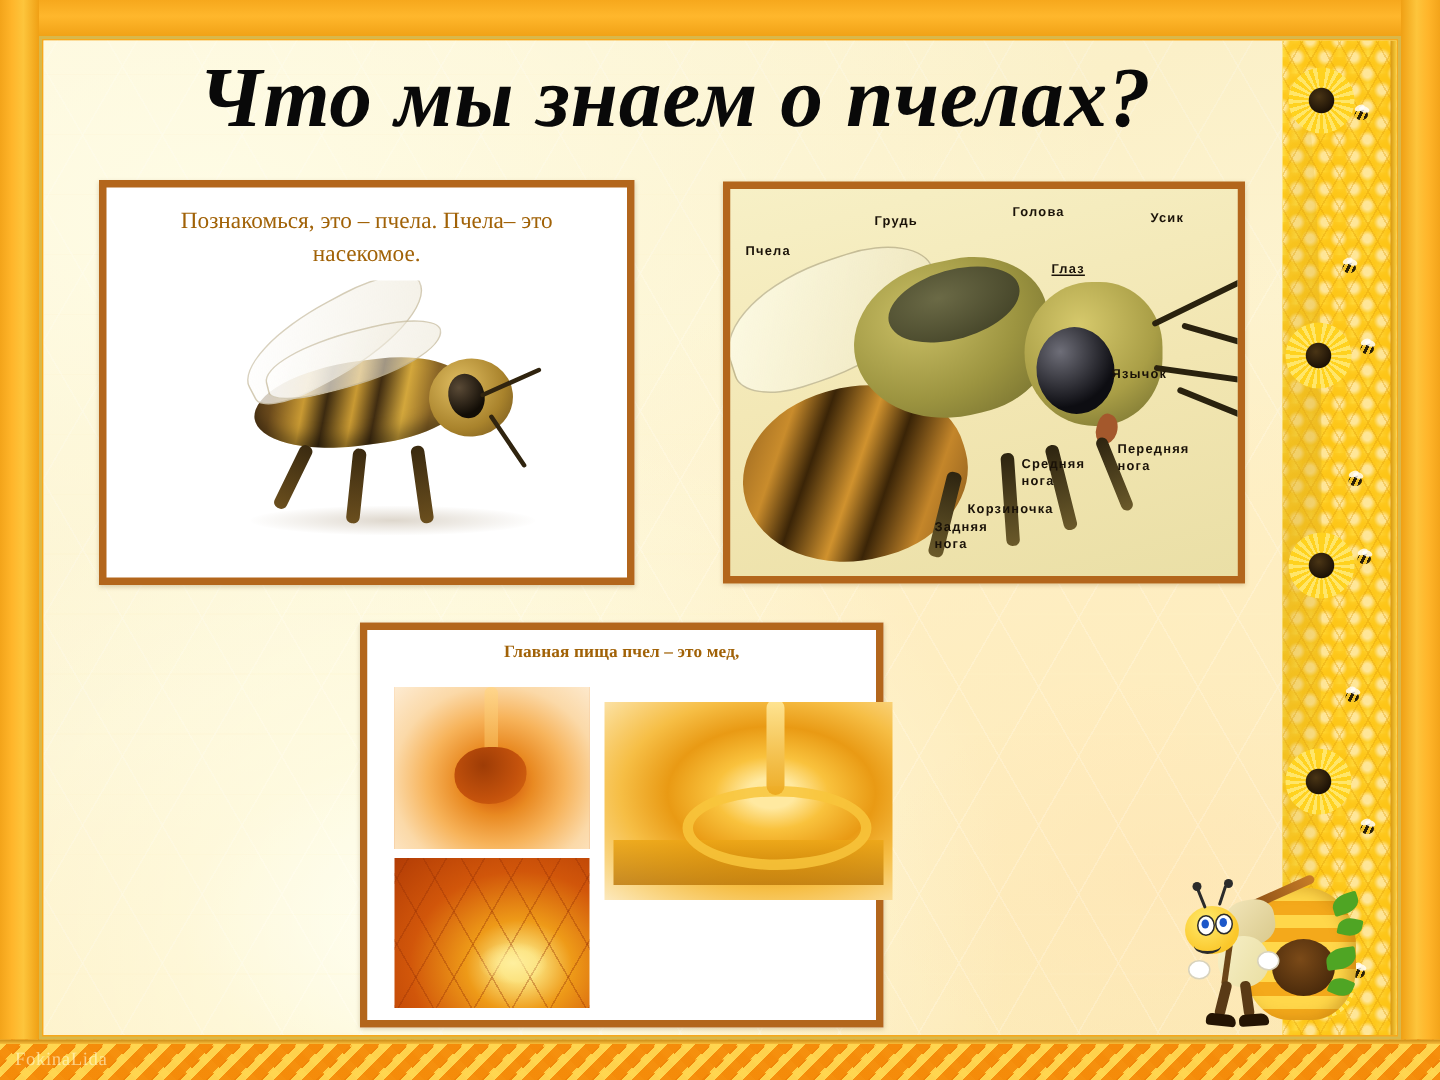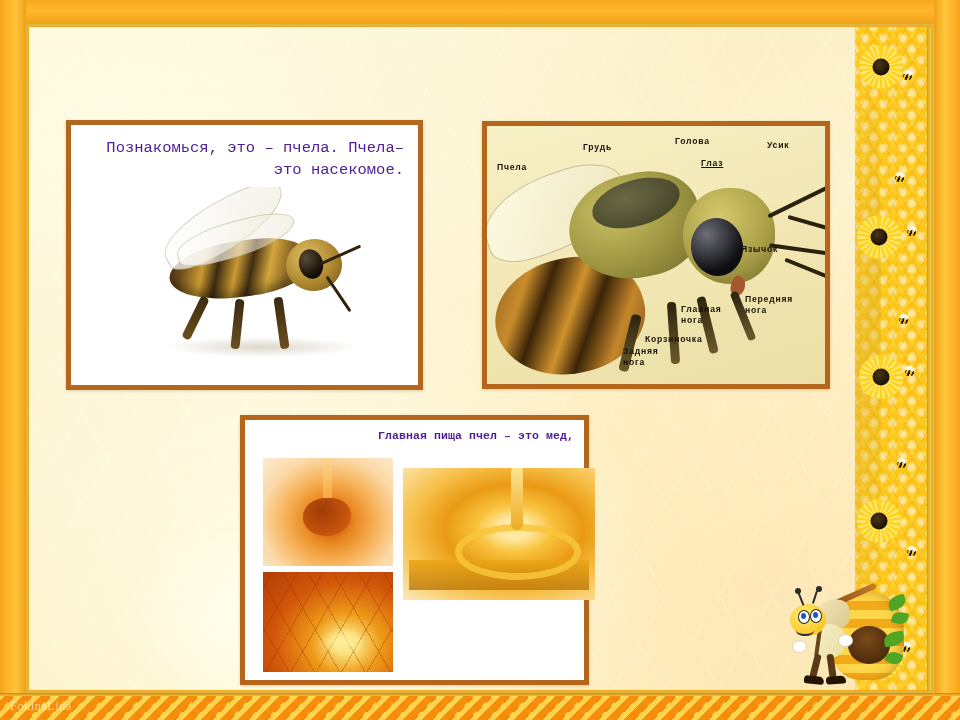--- a/index.html
+++ b/index.html
@@ -111,21 +111,21 @@
 
   
   .card{position:absolute;background:#fff;border:5px solid #B3661C;box-sizing:border-box;
      box-shadow:0 1px 3px rgba(120,80,20,.25);}
   .card-bee{left:66px;top:120px;width:357px;height:270px;}
   .card-anat{left:482px;top:121px;width:348px;height:268px;border-color:#B3661C;
      background:#F3EBBF;}
   .card-honey{left:240px;top:415px;width:349px;height:270px;}
 
   
-  .cap{font-family:Liberation Mono, monospace;color:#4c1d95;text-align:right;}
+  .cap{font-family:Liberation Serif, serif;color:#a16207;text-align:center;}
   .cap-bee{position:absolute;left:14px;top:12px;right:14px;font-size:15.5px;line-height:1.42;}
   .cap-honey{position:absolute;left:10px;top:9px;right:10px;font-size:11.5px;
      font-weight:bold;letter-spacing:.1px;}
 
   
   .bee-photo{position:absolute;left:0;top:62px;width:100%;height:200px;overflow:hidden;}
   .beeA{position:absolute;left:98px;top:54px;width:140px;height:56px;
      border-radius:58% 42% 48% 52%;
      background:linear-gradient(108deg,#4a3214 0%,#6b4a1c 12%,#C99A33 26%,#3c2a10 36%,
         #C99A33 48%,#402c11 58%,#D3A73C 70%,#8a6526 82%,#A8873A 100%);
@@ -350,20 +350,21 @@
           <div class="wgr"></div>
         </div>
         <div class="sbee" style="left: 44px; top: 616px;">
           <div class="bd"></div>
           <div class="wgl"></div>
           <div class="wgr"></div>
         </div>
       </div>
   </div>
 
+  <div class="title">Что мы знаем о пчелах?</div>
 
   <div class="card card-bee">
     <div class="cap cap-bee">Познакомься, это – пчела. Пчела– это насекомое.</div>
     <div class="bee-photo">
       <div class="beeShadow"></div>
       <div class="beeA"></div>
       <div class="beeWing bw1"></div>
       <div class="beeWing bw2"></div>
       <div class="beeHead"></div>
       <div class="beeEye"></div>
@@ -389,26 +390,26 @@
       <div class="an-leg al3"></div>
       <div class="an-leg al4"></div>
       <div class="an-ant aa1"></div>
       <div class="an-ant aa2"></div>
       <div class="an-ant aa3"></div>
       <div class="an-ant aa4"></div>
       <div id="anat-label-host">
           <div class="an-label" style="left: 10px; top: 36px;">Пчела</div>
           <div class="an-label" style="left: 96px; top: 16px;">Грудь</div>
           <div class="an-label" style="left: 176px; top: 10px; padding-left: 12px;">Голова</div>
-          <div class="an-label" style="left: 214px; top: 32px; text-decoration: underline;">Глаз</div>
+          <div class="an-label" style="left: 214px; top: 48px; text-decoration: underline;">Глаз</div>
           <div class="an-label" style="left: 280px; top: 14px;">Усик</div>
           <div class="an-label" style="left: 254px; top: 118px;">Язычок</div>
           <div class="an-label" style="left: 258px; top: 168px;">Передняя
 нога</div>
-          <div class="an-label" style="left: 194px; top: 178px;">Главная
+          <div class="an-label" style="left: 194px; top: 178px;">Средняя
 нога</div>
           <div class="an-label" style="left: 158px; top: 208px;">Корзиночка</div>
           <div class="an-label" style="left: 62px; top: 228px; margin-top: 32px;">Брюшко</div>
           <div class="an-label" style="left: 136px; top: 220px;">Задняя
 нога</div>
         </div>
     </div>
   </div>
 
   <div class="card card-honey">

